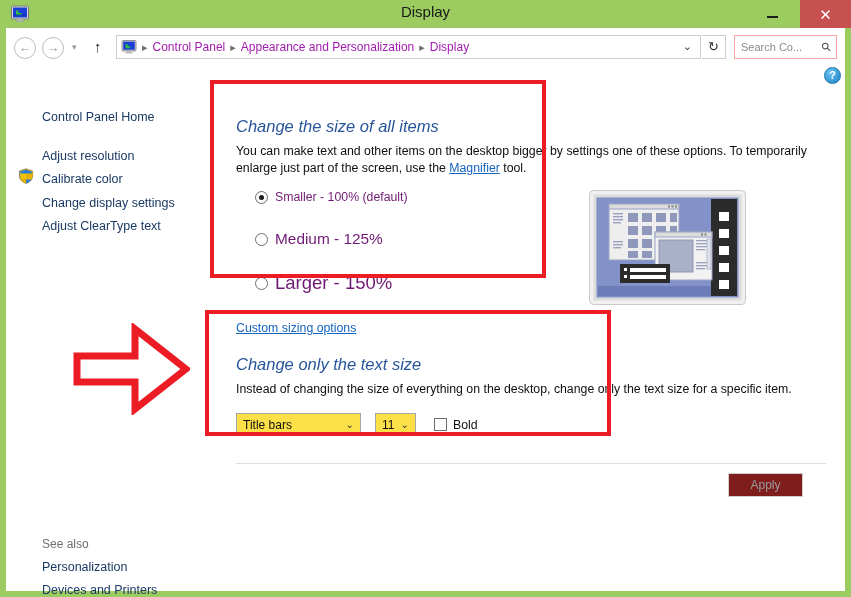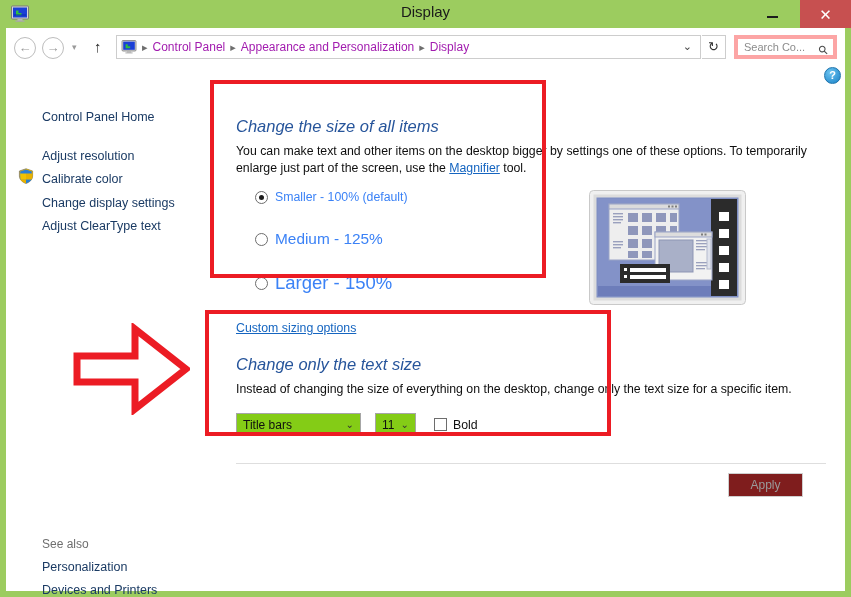--- a/index.html
+++ b/index.html
@@ -93,21 +93,21 @@
     position: absolute; left: 696px; top: 7px;
     width: 24px; height: 24px;
     border: 1px solid #cdcdcd; border-left: none;
     background: #fff;
     font-size: 13px; color: #333;
     text-align: center; line-height: 22px;
   }
   #searchbox {
     position: absolute; left: 728px; top: 7px;
     width: 103px; height: 24px;
-    border: 4px solid #fca5a5; background: #fff;
+    border: 1px solid #fca5a5; background: #fff;
     display: flex; align-items: center;
   }
   #search-ph { font-size: 11px; color: #8c8c8c; margin-left: 6px; }
   #search-icon {
     position: absolute; right: 5px; top: 4px;
     font-size: 12px; color: #4a4a4a; transform: rotate(-45deg);
   }
 
   
   #help-icon {
@@ -143,36 +143,36 @@
   .radio-row { position: absolute; display: flex; align-items: center; }
   .radio {
     width: 13px; height: 13px; border-radius: 50%;
     border: 1px solid #6d6d6d; background: #fff;
     flex: none; margin-right: 7px; position: relative;
   }
   .radio.checked::after {
     content: ""; position: absolute; left: 3px; top: 3px;
     width: 5px; height: 5px; border-radius: 50%; background: #1c1c1c;
   }
-  .radio-lbl { color: #3b82f6; white-space: nowrap; }
+  .radio-lbl { color: #701a75; white-space: nowrap; }
 
   
   #preview {
     position: absolute; left: 378px; top: 118px;
     width: 157px; height: 115px;
   }
 
   #custom-link {
     position: absolute; font-size: 12.3px; color: #1565c0;
   }
 
   
   .ctl-row { position: absolute; display: flex; align-items: center; }
   .sel {
-    height: 23px; border: 1px solid #a6a6a6; background: #84cc16;
+    height: 23px; border: 1px solid #a6a6a6; background: #fde047;
     display: flex; align-items: center; justify-content: space-between;
     font-size: 12px; color: #0f0f0f;
   }
   .sel .t { padding-left: 6px; }
   .sel .c { padding-right: 6px; font-size: 10px; color: #333; }
   #sel-item { width: 125px; }
   #sel-size { width: 41px; margin-left: 14px; }
   .cbox {
     width: 13px; height: 13px; border: 1px solid #6d6d6d;
     background: #fff; margin-left: 18px; margin-right: 6px; flex: none;

